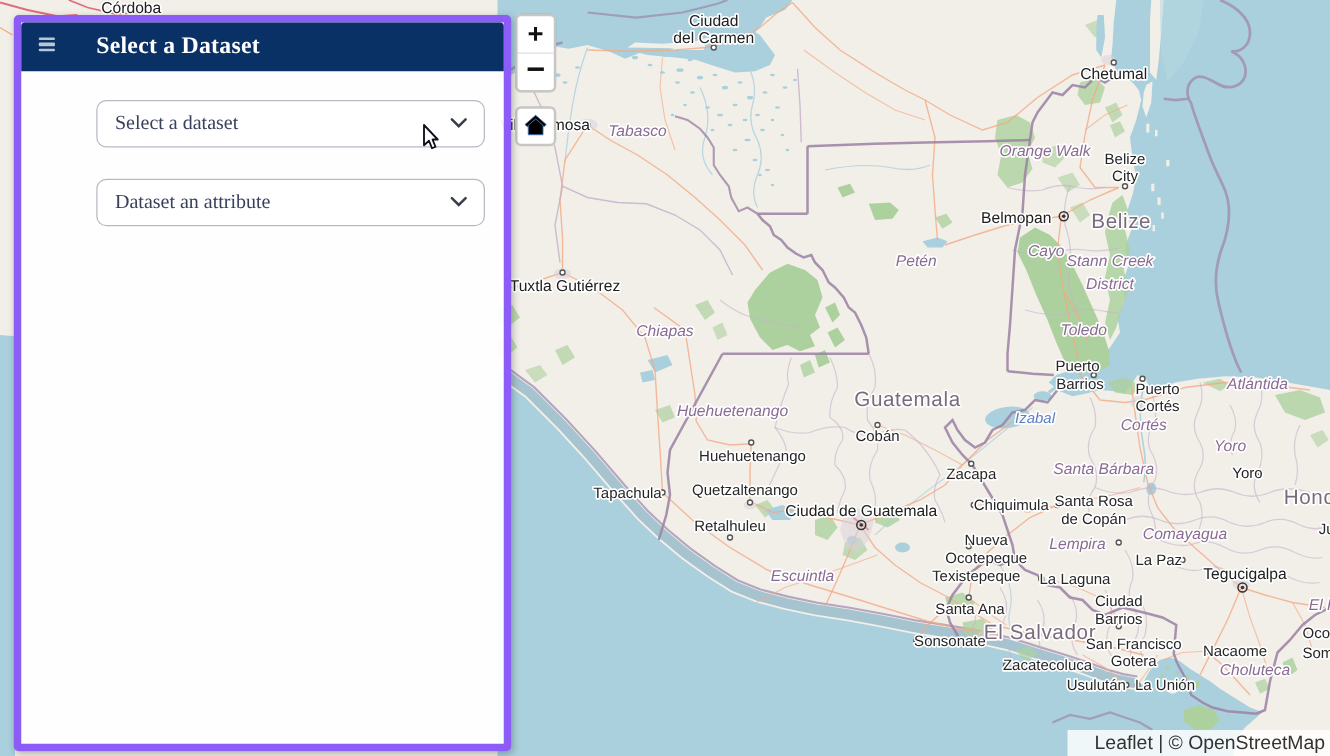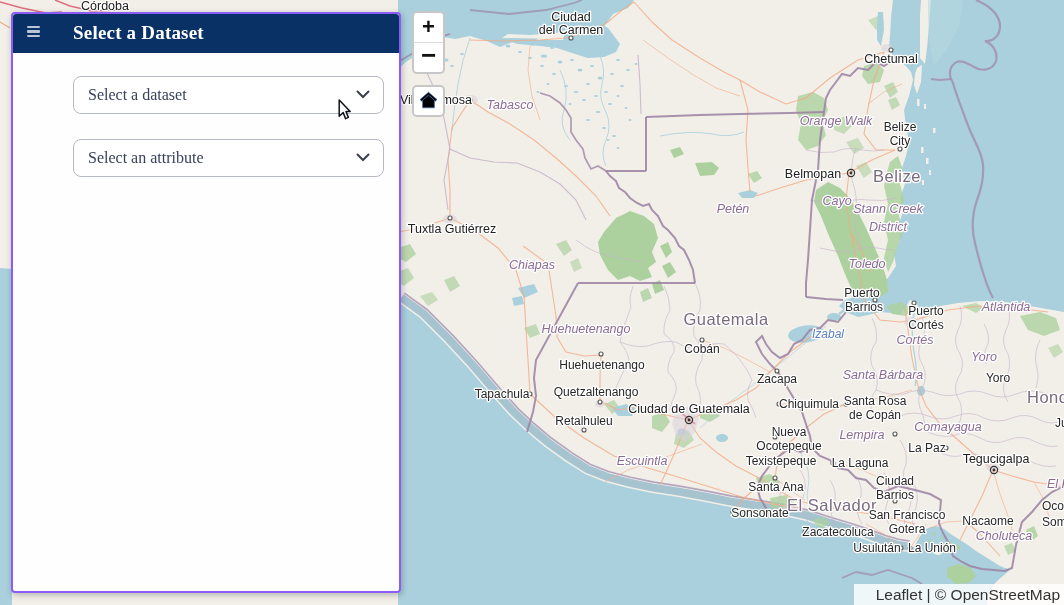--- a/index.html
+++ b/index.html
@@ -1,17 +1,17 @@
 <!DOCTYPE html>
 <html><head>
 <meta charset="utf-8">
 <style>
   html,body{margin:0;padding:0}
   .stage{position:relative;width:1064px;height:605px;overflow:hidden;font-family:"Liberation Sans",sans-serif;background:#f2efe9}
-  .panel{position:absolute;left:11px;top:12px;width:386px;height:577px;background:rgba(255,255,255,0.94);border:2px solid #8b5cf6;border-radius:4px;box-shadow:1px 2px 6px rgba(0,0,0,0.25);z-index:20}
+  .panel{position:absolute;left:11px;top:12px;width:386px;height:577px;background:rgba(255,255,255,0.94);border:6px solid #8b5cf6;border-radius:4px;box-shadow:1px 2px 6px rgba(0,0,0,0.25);z-index:20}
   .phead{position:absolute;left:0;top:0;right:0;height:39px;background:#0a3166;border-radius:3px 3px 0 0}
   .ptitle{position:absolute;left:60px;top:8px;color:#fff;font-family:"Liberation Serif",serif;font-weight:bold;font-size:19px;letter-spacing:0.2px}
   .burger{position:absolute;left:14px;top:12px;width:13px}
   .burger div{height:2.4px;background:#b9c6d8;margin-bottom:2px;border-radius:1px}
   .selbox{position:absolute;left:60px;width:309px;height:36px;background:#fff;border:1px solid #b6bac2;border-radius:8px}
   .selbox span{position:absolute;left:14px;top:9px;font-family:"Liberation Serif",serif;font-size:16px;color:#39405c}
   .chev{position:absolute;right:13px;top:13px;width:14px;height:9px}
   .zoomctl{position:absolute;left:412px;top:11px;width:29px;height:59px;background:#fff;border:2px solid rgba(0,0,0,0.22);border-radius:5px;z-index:10}
   .zin{position:absolute;top:0;left:0;right:0;height:29px;border-bottom:1px solid #ddd;text-align:center;font-size:22px;font-weight:bold;color:#111;line-height:27px}
   .zout{position:absolute;bottom:0;left:0;right:0;height:29px;text-align:center;font-size:26px;font-weight:bold;color:#111;line-height:25px}
@@ -361,21 +361,21 @@
         </div>
     <div class="ptitle">Select a Dataset</div>
   </div>
   <div class="selbox" style="top:62px">
     <span>Select a dataset</span>
     <svg class="chev" viewBox="0 0 14 9">
           <path d="M1.5,1.5 L7,7 L12.5,1.5" fill="none" stroke="#3a3f4d" stroke-width="2" stroke-linecap="round"></path>
         </svg>
   </div>
   <div class="selbox" style="top:125px">
-    <span>Select an attribute</span>
+    <span>Dataset an attribute</span>
     <svg class="chev" viewBox="0 0 14 9">
           <path d="M1.5,1.5 L7,7 L12.5,1.5" fill="none" stroke="#3a3f4d" stroke-width="2" stroke-linecap="round"></path>
         </svg>
   </div>
 </div>
 <svg style="position:absolute;left:337px;top:99px;z-index:30" width="16" height="22" viewBox="0 0 16 22">
   <path d="M2.2,1 L2.2,17.2 L6.2,13.6 L8.6,19.6 L11.4,18.4 L9,12.6 L13.2,12.6 Z" fill="#fff" stroke="#10131c" stroke-width="1.5" stroke-linejoin="round"></path>
 </svg>
 <div class="zoomctl">
       <div class="zin">+</div>

